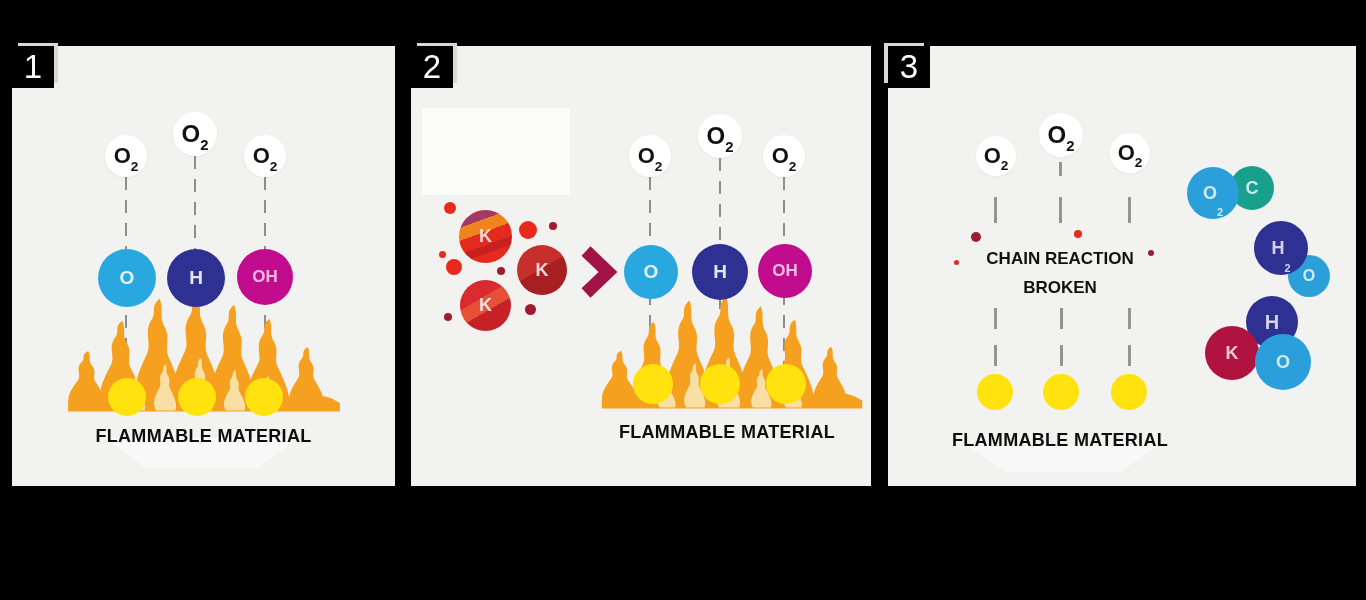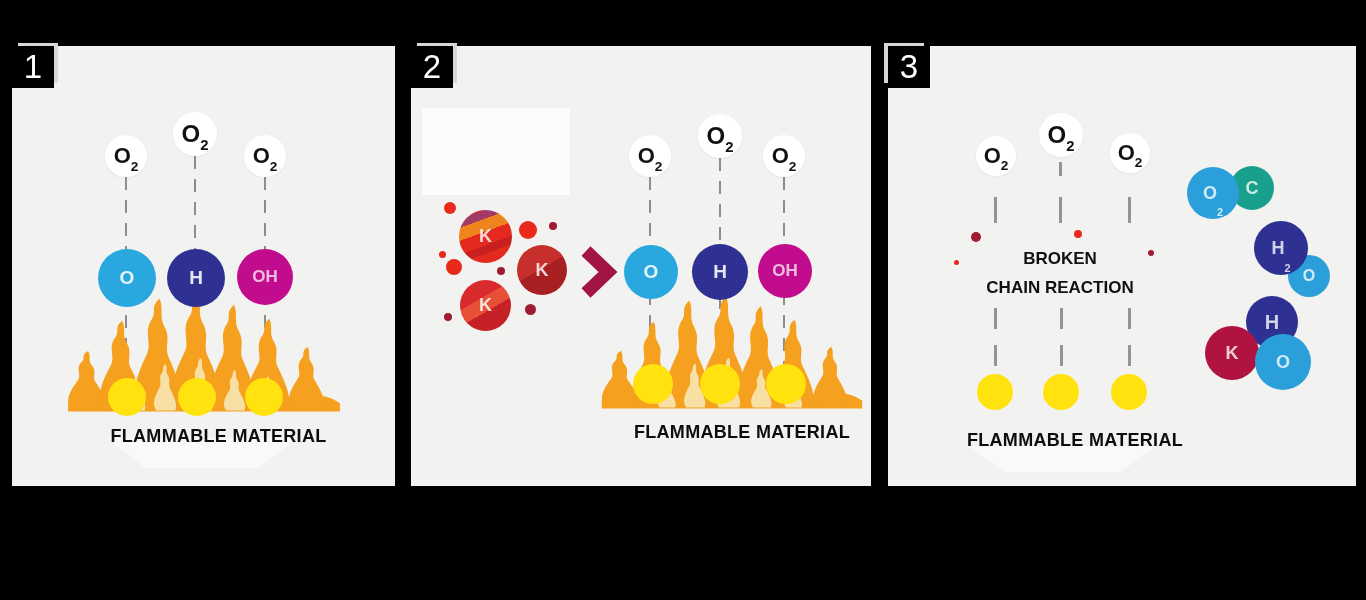--- a/index.html
+++ b/index.html
@@ -31,21 +31,21 @@
 
   .rad{position:absolute;border-radius:50%;display:flex;align-items:center;justify-content:center;
        color:rgba(255,255,255,.88);font-weight:bold;font-size:19px;z-index:3;}
   .c-oxy{background:#29a8e0;} .c-nav{background:#2e3192;}
   .c-mag{background:#c10d8d;color:rgba(255,255,255,.72);font-size:17px;}
   .c-teal{background:#18a08c;} .c-crim{background:#b11340;} .c-blue2{background:#2b9fd9;}
 
   .fuel{position:absolute;border-radius:50%;background:#ffe20e;z-index:3;}
 
   .caption{position:absolute;text-align:center;font-weight:bold;font-size:18px;color:#0d0d0d;
-           letter-spacing:.3px;z-index:5;white-space:nowrap;padding-left:15px;}
+           letter-spacing:.3px;z-index:5;white-space:nowrap;}
   .status{position:absolute;text-align:center;font-weight:bold;font-size:17px;color:#111;
           line-height:29px;z-index:5;}
   .wm{position:absolute;background:#fff;opacity:.55;z-index:0;
       clip-path:polygon(0 0,100% 0,80% 100%,20% 100%);}
 
   .kc{position:absolute;border-radius:50%;display:flex;align-items:center;justify-content:center;
       color:rgba(255,255,255,.82);font-weight:bold;font-size:18px;z-index:3;}
   .k1{background:linear-gradient(160deg,#d42320 0 13%,#a13a66 13% 25%,#ef831e 25% 43%,#e42a1e 43% 62%,#c8201f 62% 74%,#e42a1e 74%);}
   .k2{background:linear-gradient(150deg,#c62f2b 0 48%,#a81f22 48%);}
   .k3{background:linear-gradient(150deg,#d92a2e 0 38%,#e55036 38% 58%,#c62127 58%);}
@@ -225,22 +225,22 @@
     <div class="dash3" style="left:171px;top:116px;height:14px;"></div>
     <div class="dash3" style="left:171px;top:151px;height:26px;"></div>
     <div class="dash3" style="left:240px;top:151px;height:26px;"></div>
 
     <div class="dot darkr" style="left:83px;top:186px;width:10px;height:10px;"></div>
     <div class="dot bright" style="left:186px;top:184px;width:8px;height:8px;"></div>
     <div class="dot bright" style="left:66px;top:214px;width:5px;height:5px;"></div>
     <div class="dot darkr" style="left:260px;top:204px;width:6px;height:6px;"></div>
 
     <div class="status" style="left:60px;width:224px;top:198px;">
+      <div>CHAIN REACTION</div>
       <div>BROKEN</div>
-      <div>CHAIN REACTION</div>
     </div>
 
     <div class="dashrep3" style="left:106px;top:262px;height:64px;"></div>
     <div class="dashrep3" style="left:172px;top:262px;height:64px;"></div>
     <div class="dashrep3" style="left:240px;top:262px;height:64px;"></div>
 
     <div class="fuel" style="left:89px;top:328px;width:36px;height:36px;"></div>
     <div class="fuel" style="left:155px;top:328px;width:36px;height:36px;"></div>
     <div class="fuel" style="left:223px;top:328px;width:36px;height:36px;"></div>
 

